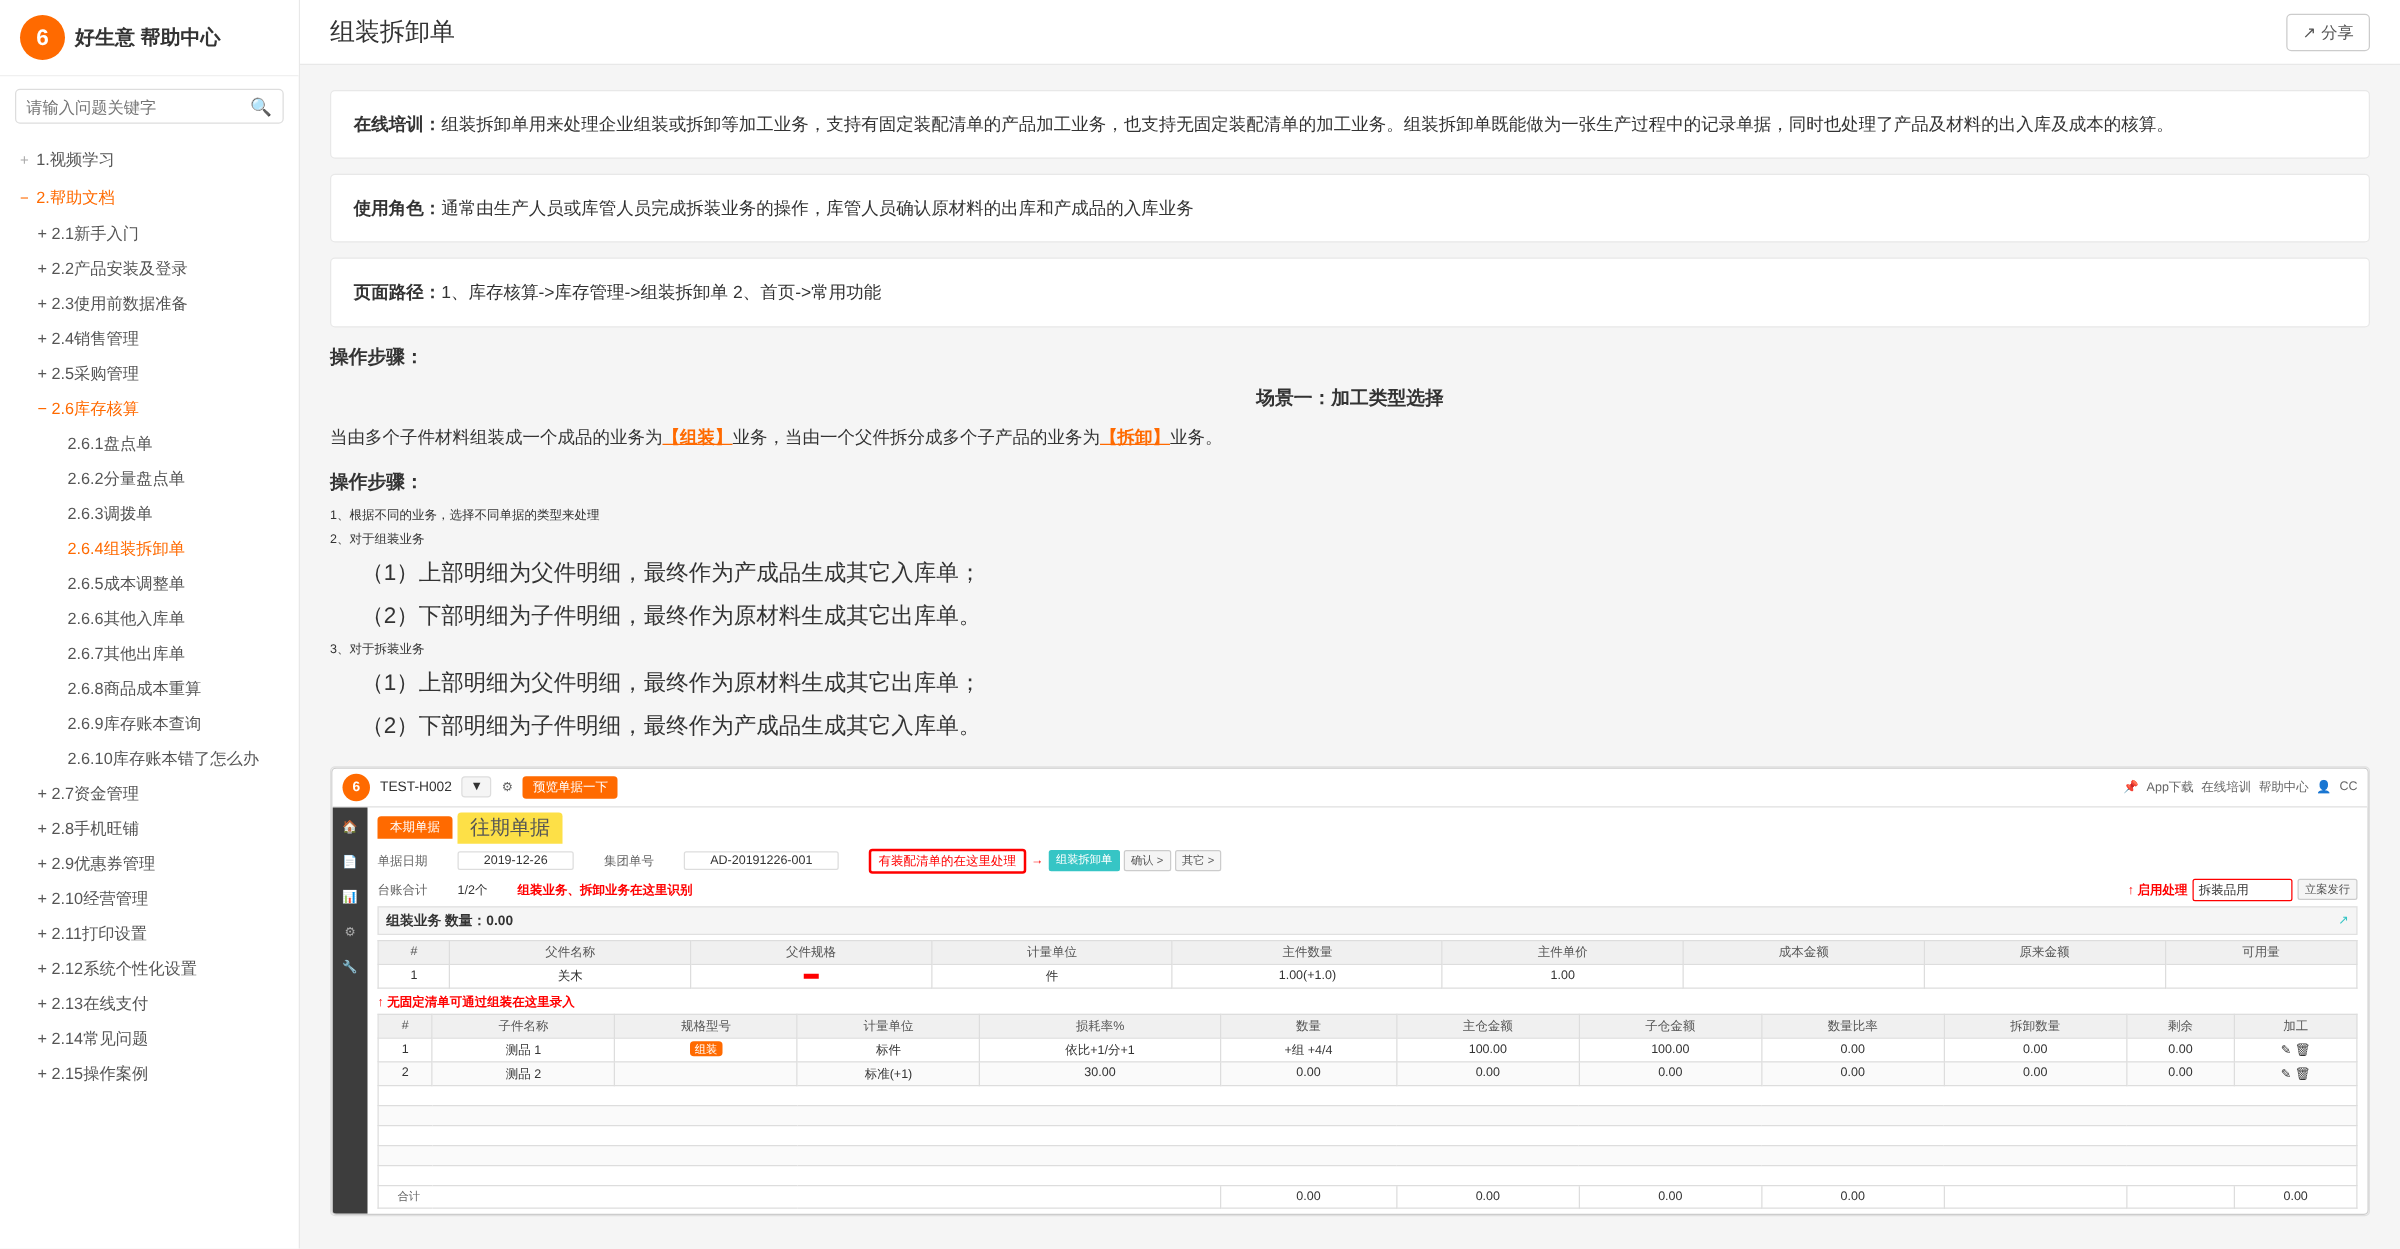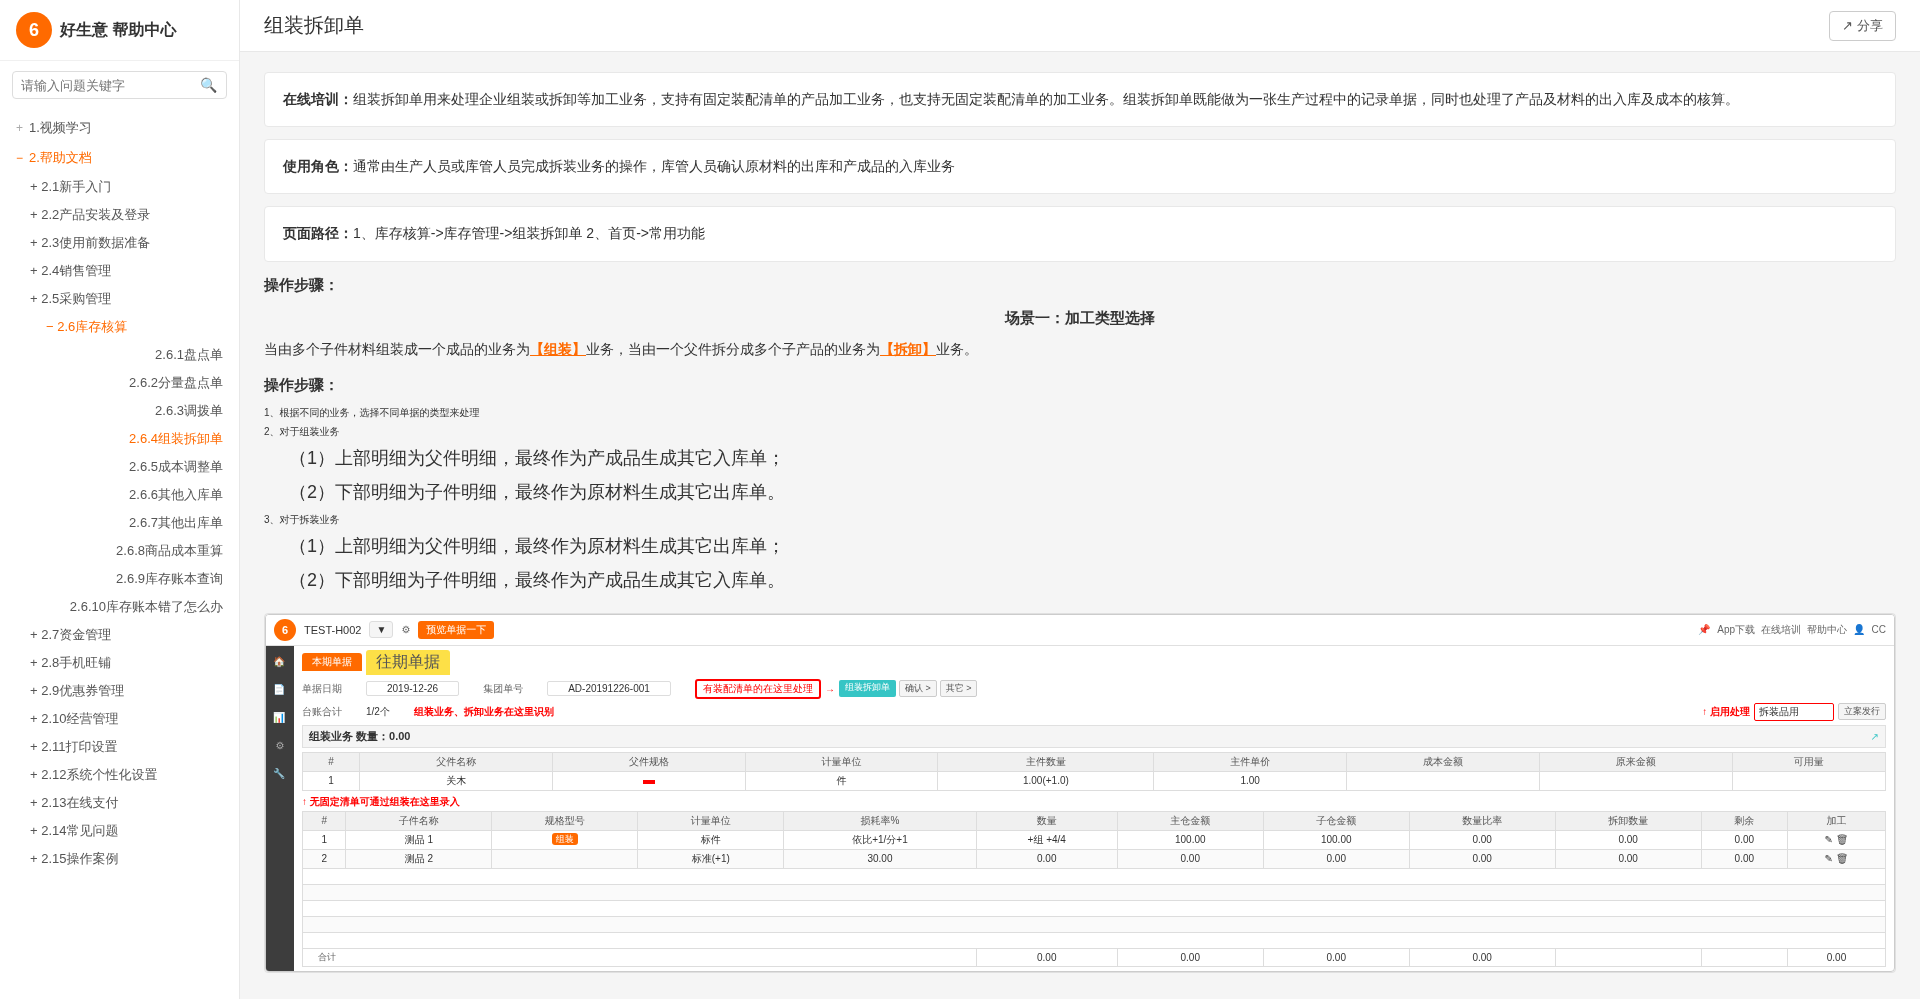--- a/index.html
+++ b/index.html
@@ -69,27 +69,26 @@
       color: #aaa;
     }
     .nav-section.active .nav-icon { color: #ff6a00; }
     .nav-section.active { color: #ff6a00; }
     .nav-sub-item {
       padding: 5px 16px 5px 30px;
       font-size: 13px;
       color: #555;
       cursor: pointer;
     }
-    .nav-sub-item.active { color: #ff6a00; margin-left: 16px; }
+    .nav-sub-item.active { color: #ff6a00; }
     .nav-sub-sub-item {
-      padding: 5px 16px 5px 28px;
+      padding: 5px 16px 5px 54px;
       font-size: 13px;
       color: #555;
       cursor: pointer;
-      text-align: right;
     }
     .nav-sub-sub-item.active-item { color: #ff6a00; font-weight: 500; }
 
     
     #main {
       flex: 1;
       display: flex;
       flex-direction: column;
       overflow: hidden;
       background: #f5f5f5;

